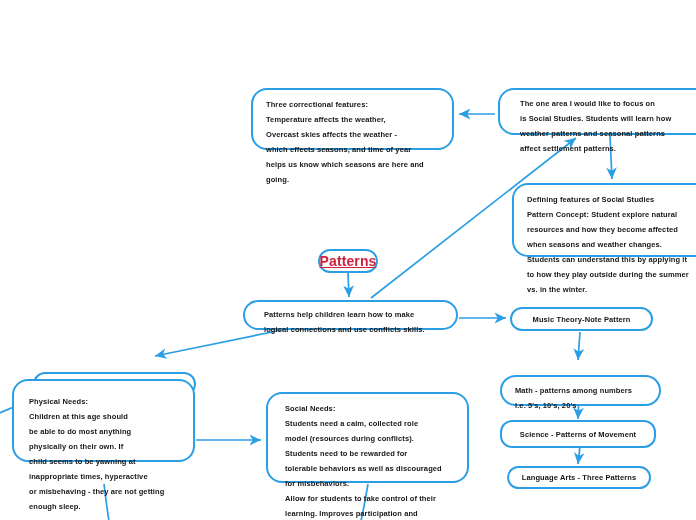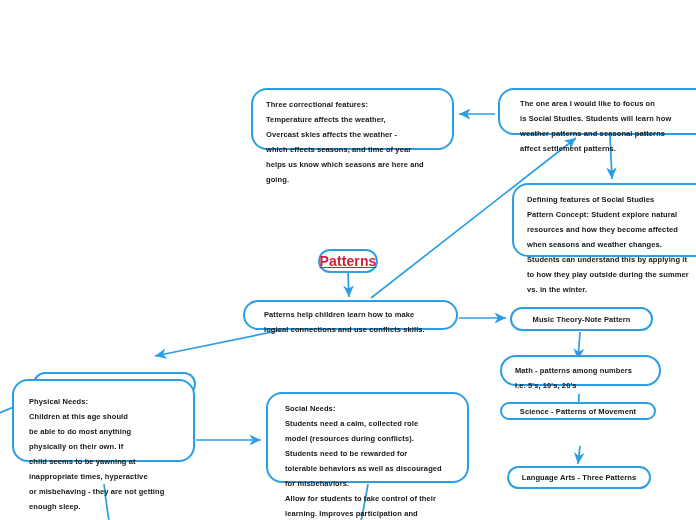--- a/index.html
+++ b/index.html
@@ -119,21 +119,21 @@
   </div>
 
   <div class="node pill" style="left:510px; top:307px; width:143px; height:24px;">
     <span class="txt">Music Theory-Note Pattern</span>
   </div>
 
   <div class="node pill" style="left:33px; top:372px; width:163px; height:24px;font-family:Liberation Serif, serif;">
     <span class="txt">2nd-Grade (7-8 year old's)</span>
   </div>
 
-  <div class="node multi" style="left:500px; top:355px; width:161px; height:31px; padding:6px 6px 5px 13px;">
+  <div class="node multi" style="left:500px; top:375px; width:161px; height:31px; padding:6px 6px 5px 13px;">
     <span class="txt">Math - patterns among numbers
 I.e. 5's, 10's, 20's</span>
   </div>
 
   <div class="node multi" style="left:12px; top:379px; width:183px; height:83px; padding:13px 6px 6px 15px;">
     <span class="txt">Physical Needs:
 Children at this age should
 be able to do most anything
 physically on their own. If
 child seems to be yawning at
@@ -147,21 +147,21 @@
 Students need a calm, collected role
 model (resources during conflicts).
 Students need to be rewarded for
 tolerable behaviors as well as discouraged
 for misbehaviors.
 Allow for students to take control of their
 learning. Improves participation and
 memorization.</span>
   </div>
 
-  <div class="node pill" style="left:500px; top:402px; width:156px; height:18px;">
+  <div class="node pill" style="left:500px; top:420px; width:156px; height:28px;">
     <span class="txt">Science - Patterns of Movement</span>
   </div>
 
   <div class="node pill" style="left:507px; top:466px; width:144px; height:23px;">
     <span class="txt">Language Arts - Three Patterns</span>
   </div>
 
 </div>
 
 </body></html>

